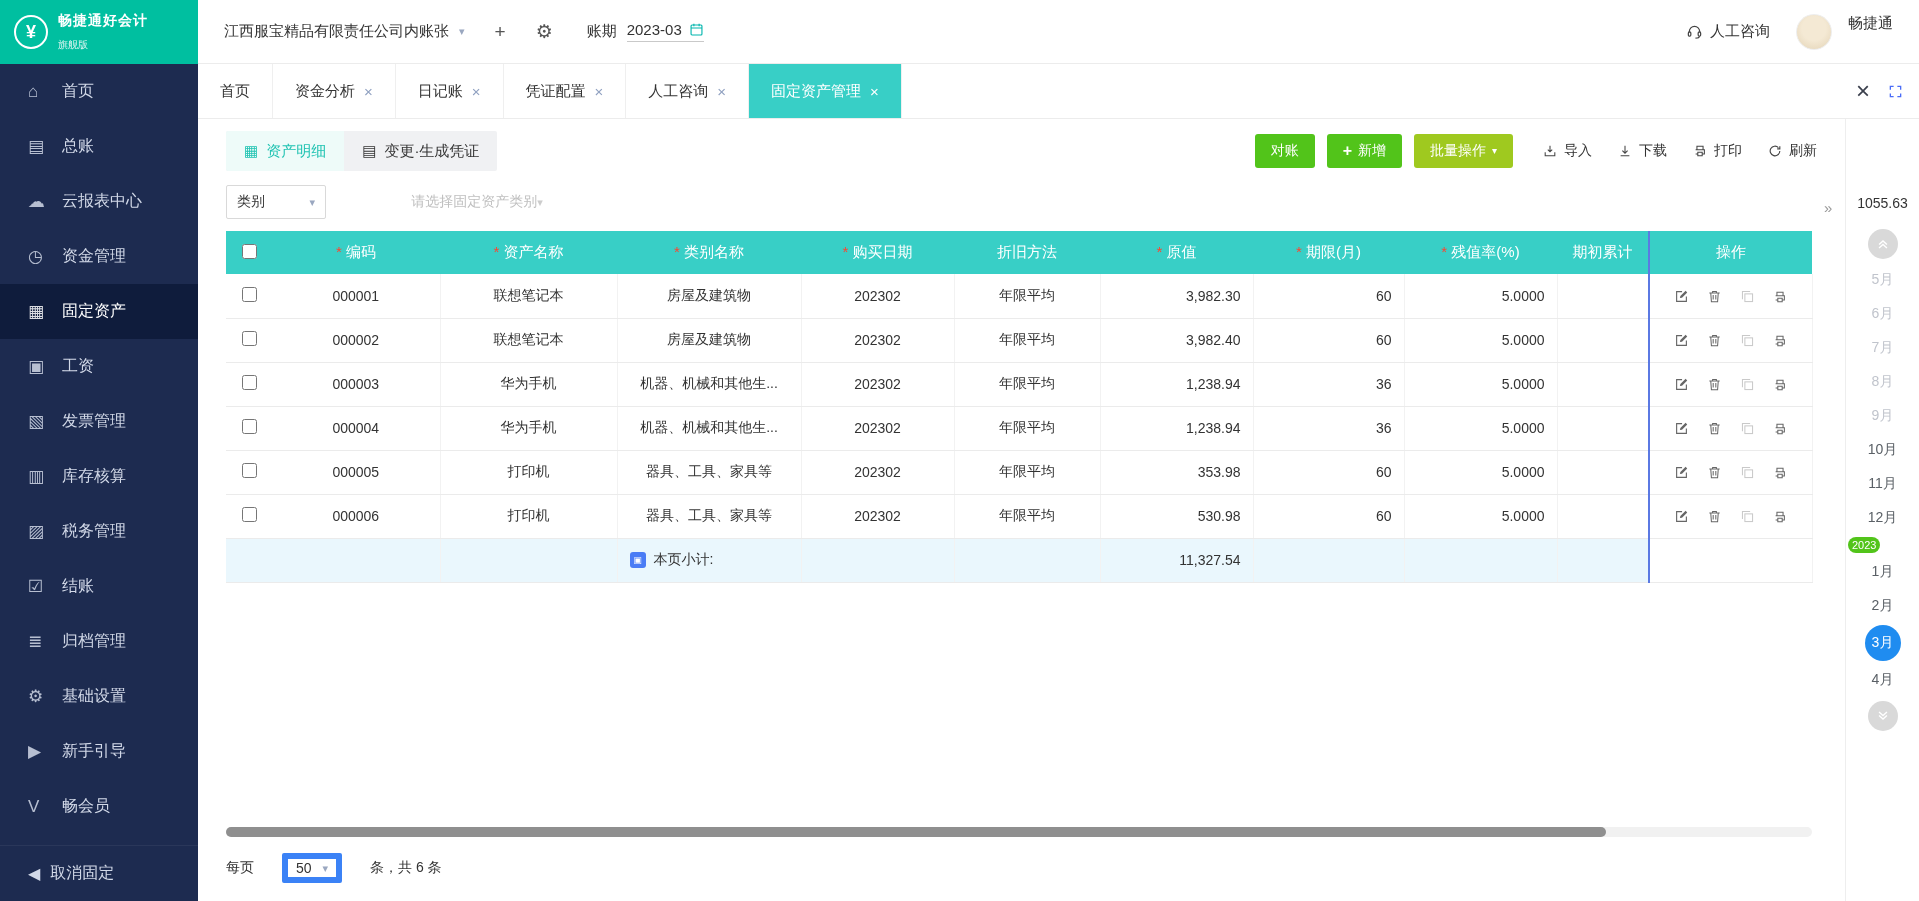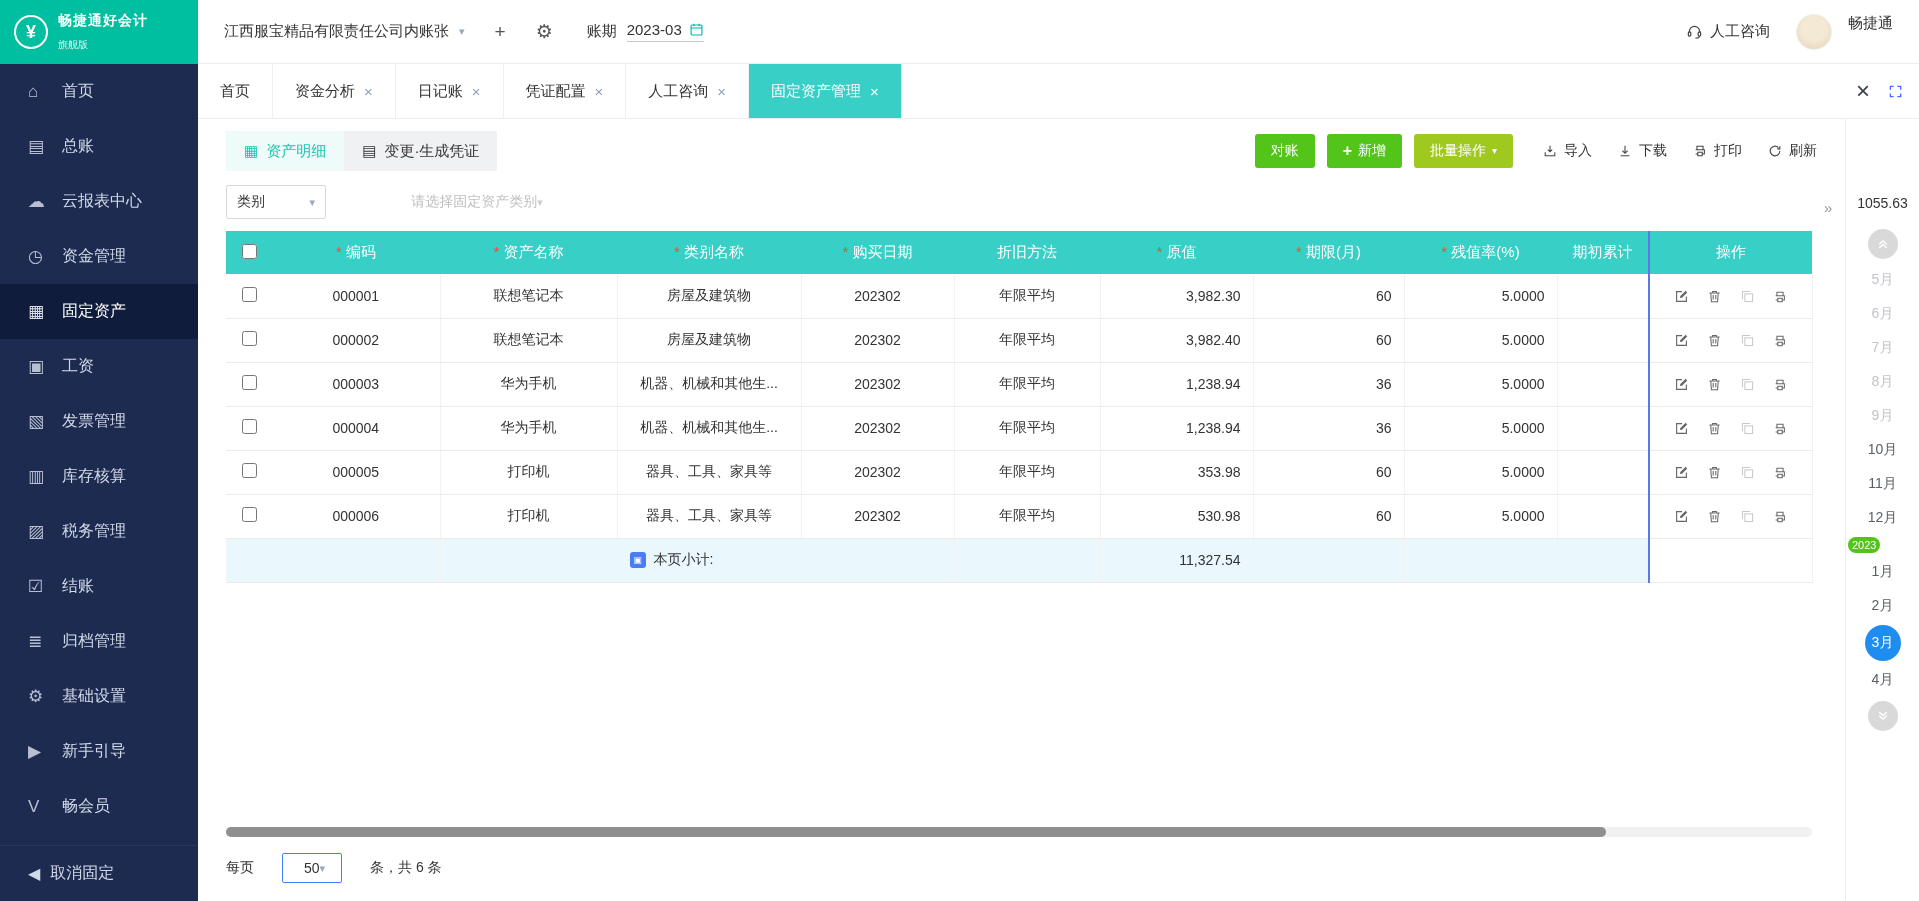--- a/index.html
+++ b/index.html
@@ -79,21 +79,21 @@
 .summary-row td{background:#eaf7fd}
 .summary-row td.ops-col{background:#fff}
 .sum-wrap{display:flex;align-items:center;gap:8px}
 .subtotal-icon{width:16px;height:16px;background:#4a7cf5;color:#fff;font-size:9px;display:inline-flex;align-items:center;justify-content:center;border-radius:3px;flex-shrink:0}
 input[type=checkbox]{width:15px;height:15px;cursor:pointer}
 
 .spacer{flex:1}
 .hscrollbar{margin-left:28px;width:1586px;height:10px;background:#f1f1f1;border-radius:5px;flex-shrink:0;cursor:pointer}
 .hscrollbar .thumb{width:1380px;height:10px;background:#8f8f8f;border-radius:5px;cursor:grab}
 .pagination{margin:16px 0 18px 28px;display:flex;align-items:center;gap:28px;font-size:14px;flex-shrink:0}
-.page-select{width:60px;height:30px;border:1px solid #3b82f6;border-radius:2px;display:flex;align-items:center;justify-content:space-between;padding:0 21px;cursor:pointer;background:#fff}
+.page-select{width:60px;height:30px;border:6px solid #3b82f6;border-radius:2px;display:flex;align-items:center;justify-content:space-between;padding:0 8px;cursor:pointer;background:#fff}
 
 .month-rail{position:absolute;top:119px;right:0;bottom:0;width:74px;border-left:1px solid #eee;background:#fff;display:flex;flex-direction:column;align-items:center;padding-top:76px}
 .rail-toggle{position:absolute;left:-22px;top:80px;color:#999;font-size:15px;cursor:pointer}
 .rail-header{font-size:14px;color:#333;margin-bottom:14px;white-space:nowrap}
 .rail-chev{width:30px;height:30px;border-radius:50%;background:#d9d9d9;display:flex;align-items:center;justify-content:center;cursor:pointer;margin:4px 0;flex-shrink:0}
 .month-list{display:flex;flex-direction:column;align-items:center;width:100%}
 .month-item{height:34px;display:flex;align-items:center;justify-content:center;font-size:14px;color:#5a6066;cursor:pointer;width:100%}
 .month-item.muted{color:#c0c4cc}
 .month-item.active{width:36px;height:36px;border-radius:50%;background:var(--blue,#1f8cf0);color:#fff;margin:2px 0}
 .year-badge{background:var(--green,#52c41a);color:#fff;font-size:11px;padding:2px 4px;border-radius:9px;align-self:flex-start;margin:2px 0 2px 2px}

